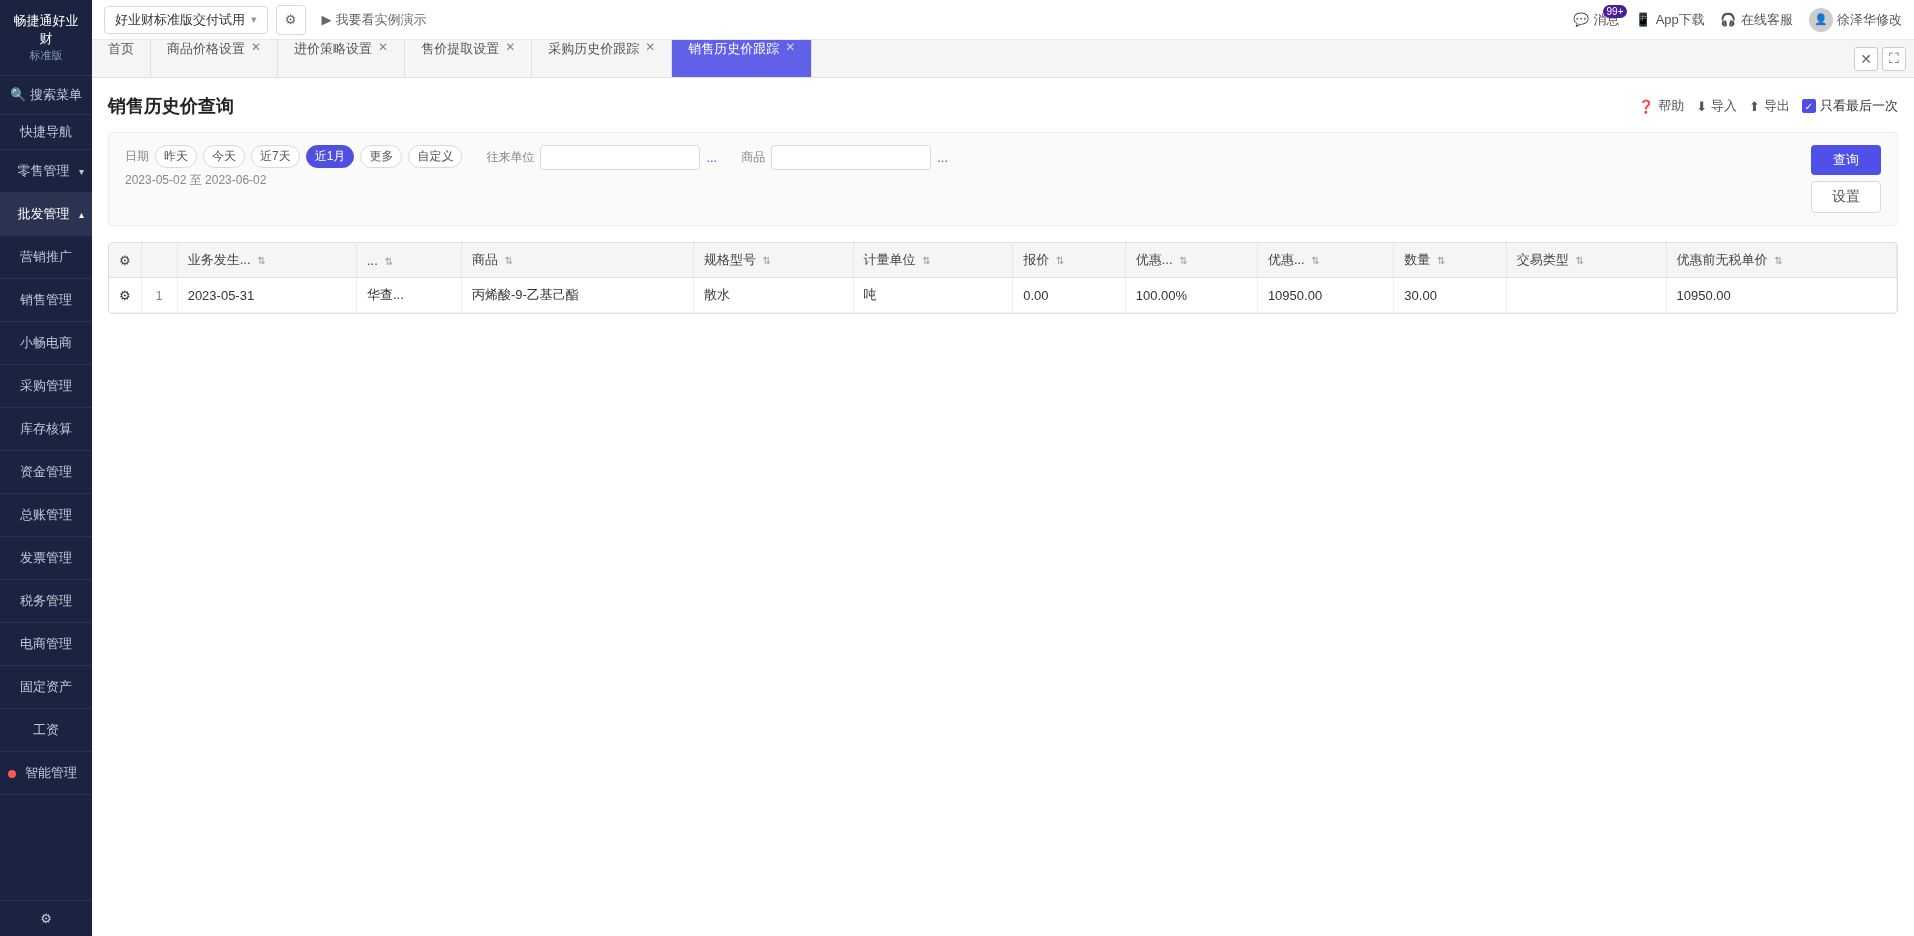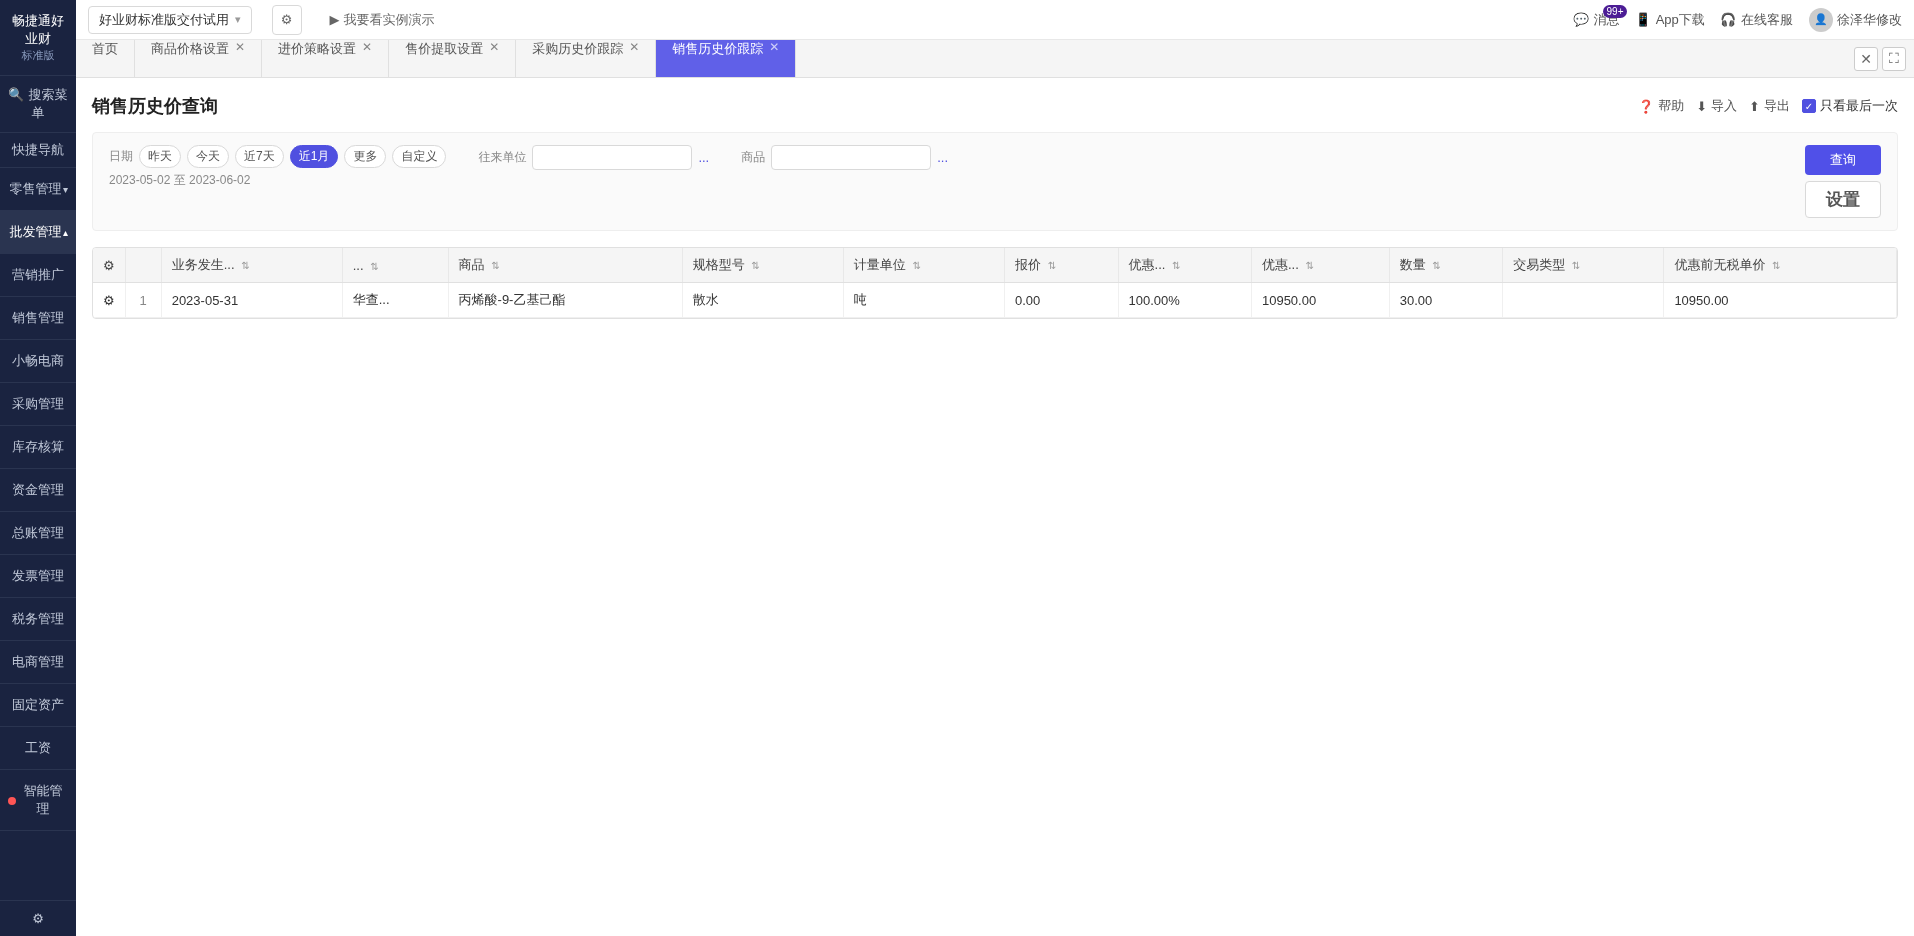--- a/index.html
+++ b/index.html
@@ -1,20 +1,20 @@
 <!DOCTYPE html>
 <html><head>
   <meta charset="utf-8">
   <style>
     * { box-sizing: border-box; margin: 0; padding: 0; }
     body { font-family: 'Microsoft YaHei', Arial, sans-serif; font-size: 13px; background: #f0f2f5; color: #333; display: flex; height: 936px; overflow: hidden; }
 
     
     .sidebar {
-      width: 76px;
+      width: 92px;
       background: #1a2340;
       color: #c0c8d8;
       display: flex;
       flex-direction: column;
       flex-shrink: 0;
       height: 100%;
     }
     .sidebar-logo {
       padding: 12px 8px;
       text-align: center;
@@ -80,21 +80,21 @@
     }
 
     
     .topbar {
       height: 40px;
       background: #fff;
       border-bottom: 1px solid #e8e8e8;
       display: flex;
       align-items: center;
       padding: 0 12px;
-      gap: 20px;
+      gap: 8px;
     }
     .topbar-selector {
       display: flex;
       align-items: center;
       gap: 6px;
       padding: 4px 10px;
       border: 1px solid #d9d9d9;
       border-radius: 4px;
       cursor: pointer;
       font-size: 13px;
@@ -318,21 +318,20 @@
       border-color: #5050e0;
     }
     .date-range-text {
       font-size: 12px;
       color: #888;
     }
     .filter-input-row {
       display: flex;
       align-items: center;
       gap: 6px;
-      margin-left: 8px;
     }
     .filter-input {
       border: 1px solid #d9d9d9;
       border-radius: 4px;
       padding: 4px 8px;
       font-size: 13px;
       width: 160px;
     }
     .filter-more-btn {
       color: #5050e0;
@@ -353,23 +352,22 @@
       padding: 6px 20px;
       font-size: 13px;
       cursor: pointer;
     }
     .btn-secondary {
       background: #fff;
       color: #555;
       border: 1px solid #d9d9d9;
       border-radius: 4px;
       padding: 6px 20px;
-      font-size: 17px;
-      cursor: pointer;
-      font-weight: bold;
+      font-size: 14px;
+      cursor: pointer;
     }
 
     
     .table-container {
       border: 1px solid #e0e0e0;
       border-radius: 4px;
       overflow: auto;
     }
     table {
       width: 100%;

